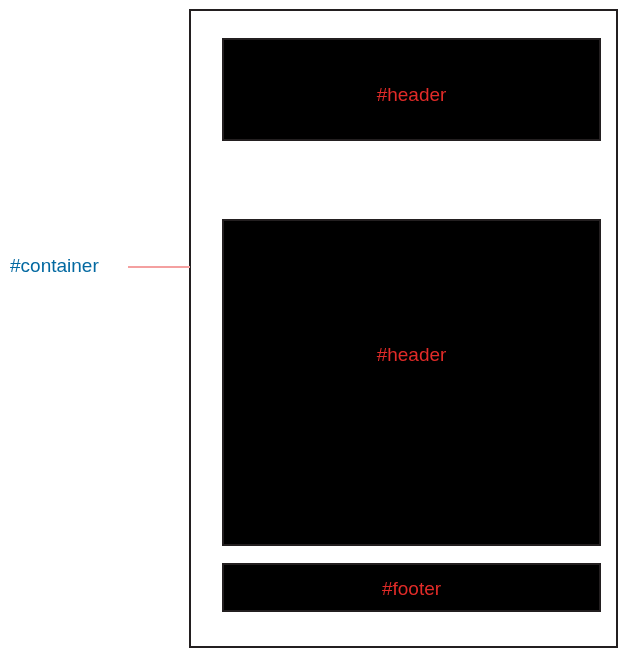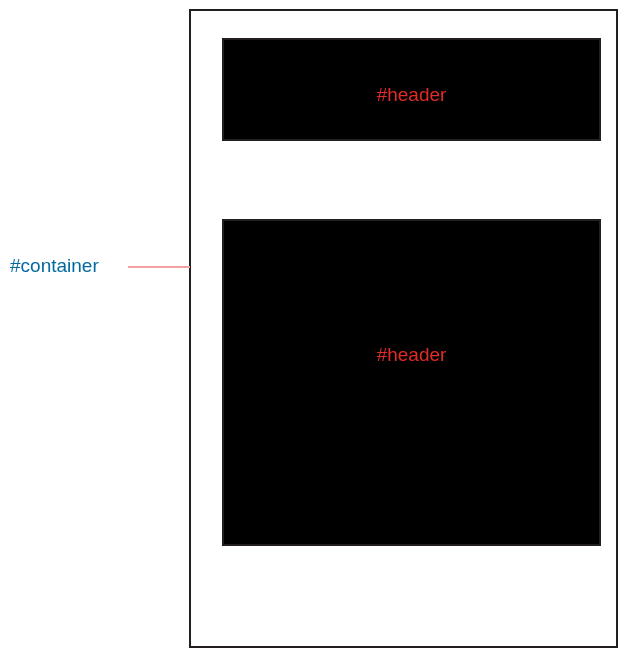--- a/index.html
+++ b/index.html
@@ -120,19 +120,22 @@
 
     <div class="region-box region-header" style="left:31px; top:27px;">
       <div class="region-label label-header">#header</div>
     </div>
 
 
     <div class="region-box region-content" style="left:31px; top:208px;">
       <div class="region-label label-content">#header</div>
     </div>
 
+    <div class="region-box region-footer" style="left:31px; top:552px;">
+      <div class="region-label label-footer">#footer</div>
+    </div>
 
   </div>
 
   <div class="callout-label">#container</div>
   <div class="callout-line"></div>
 
 </div>
 
 </body></html>

